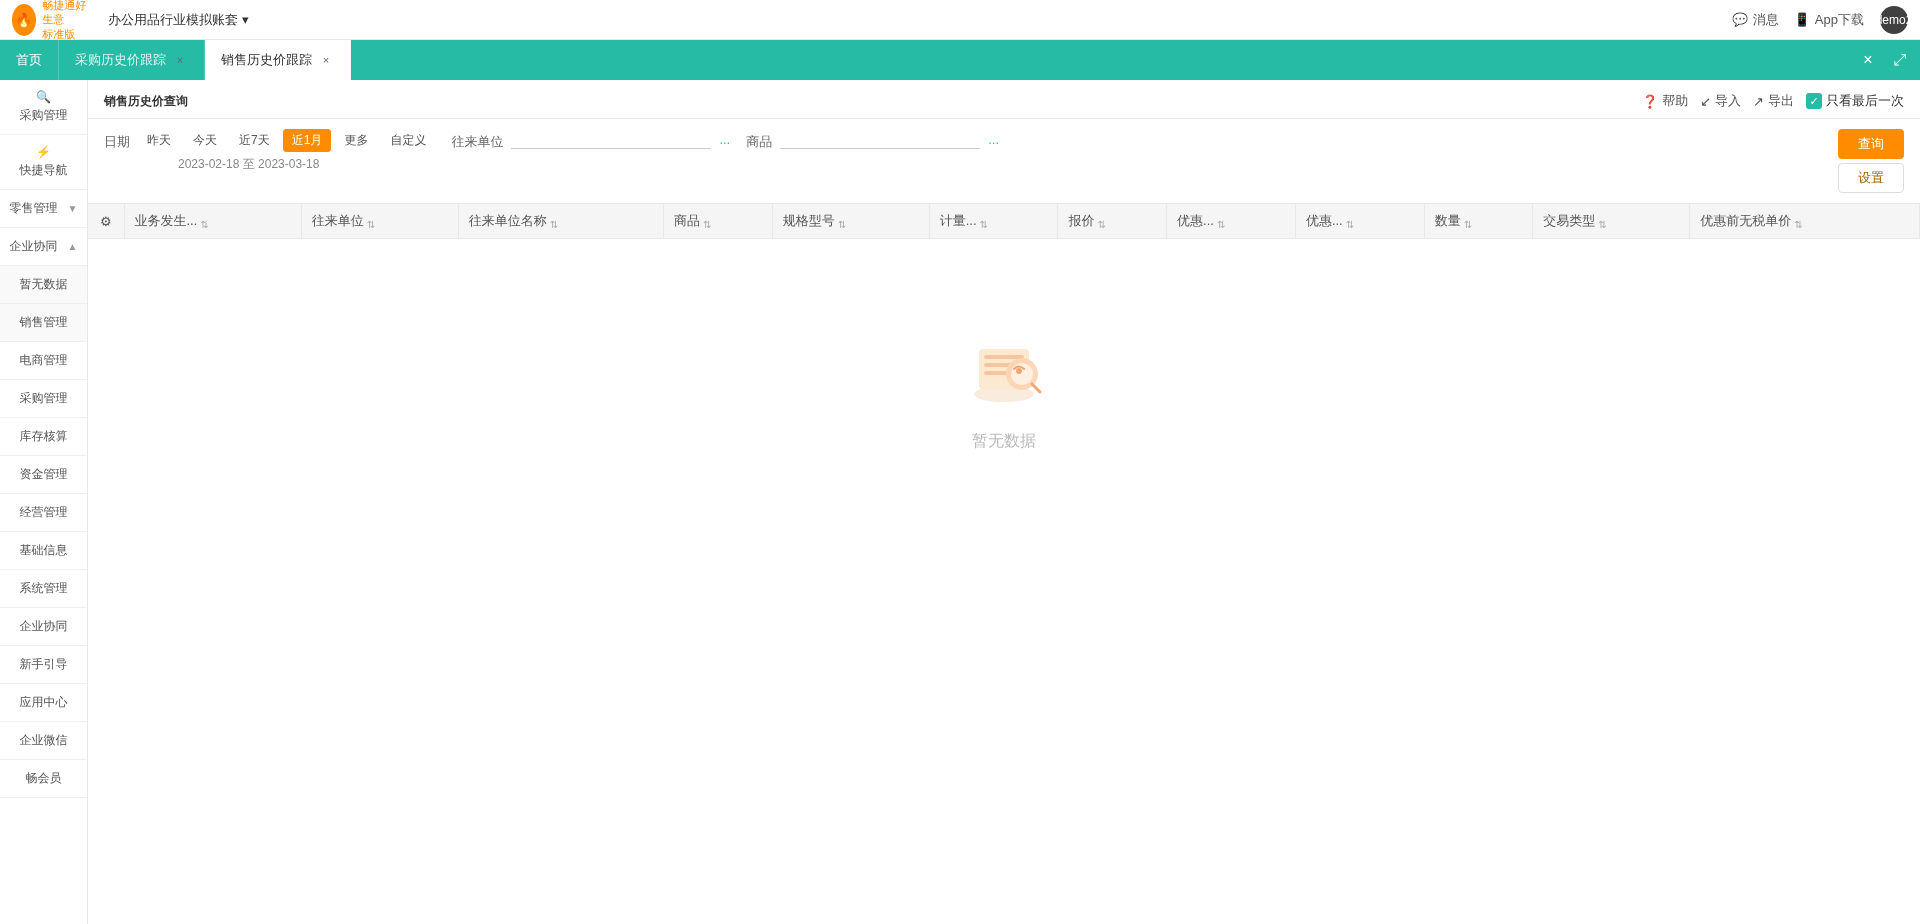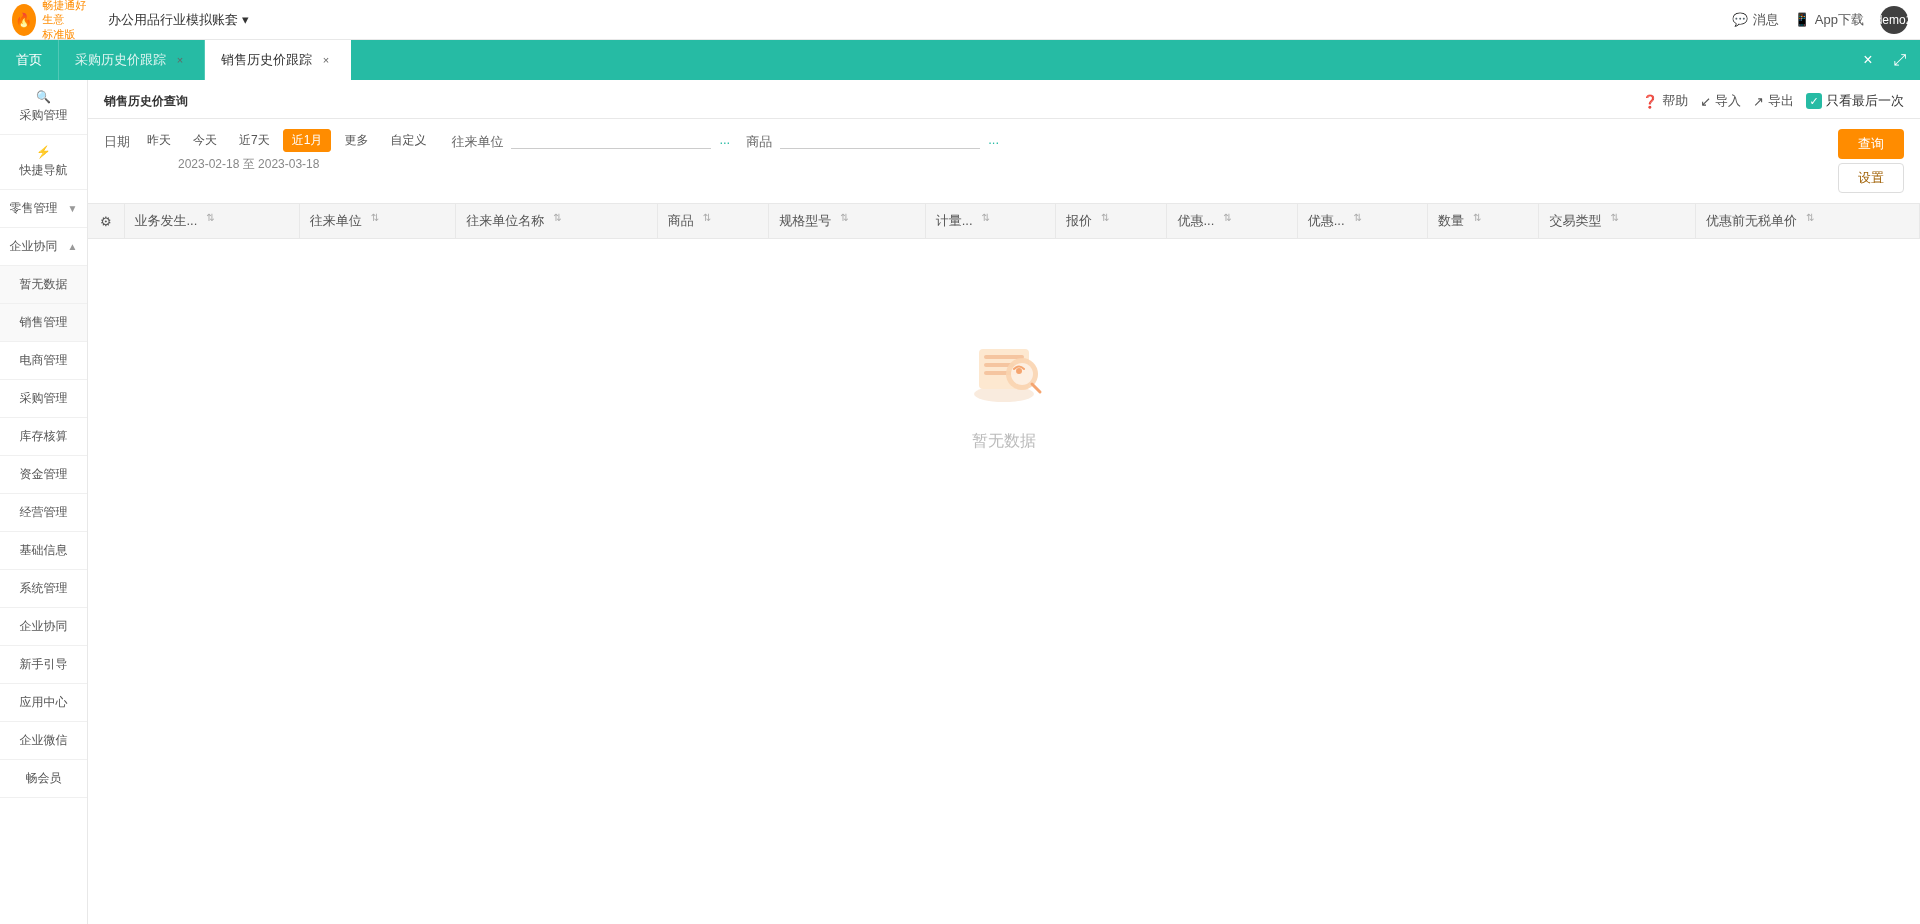--- a/index.html
+++ b/index.html
@@ -346,22 +346,22 @@
       border-bottom: 1px solid #e8e8e8;
       border-right: 1px solid #e8e8e8;
       color: #555;
       white-space: nowrap;
       font-weight: normal;
       cursor: pointer;
       user-select: none;
     }
     .th-sort {
       display: flex;
-      align-items: flex-start;
-      gap: 9px;
+      align-items: flex-end;
+      gap: 3px;
     }
     .sort-icon {
       font-size: 10px;
       color: #aaa;
     }
     .th-gear {
       width: 36px;
       text-align: center;
     }
 

